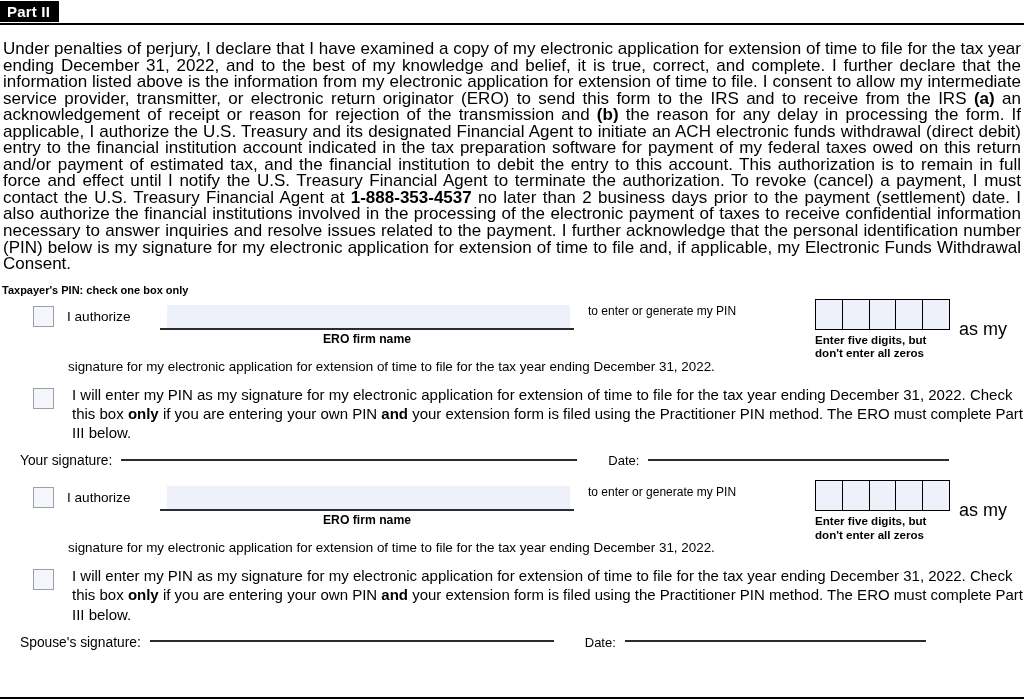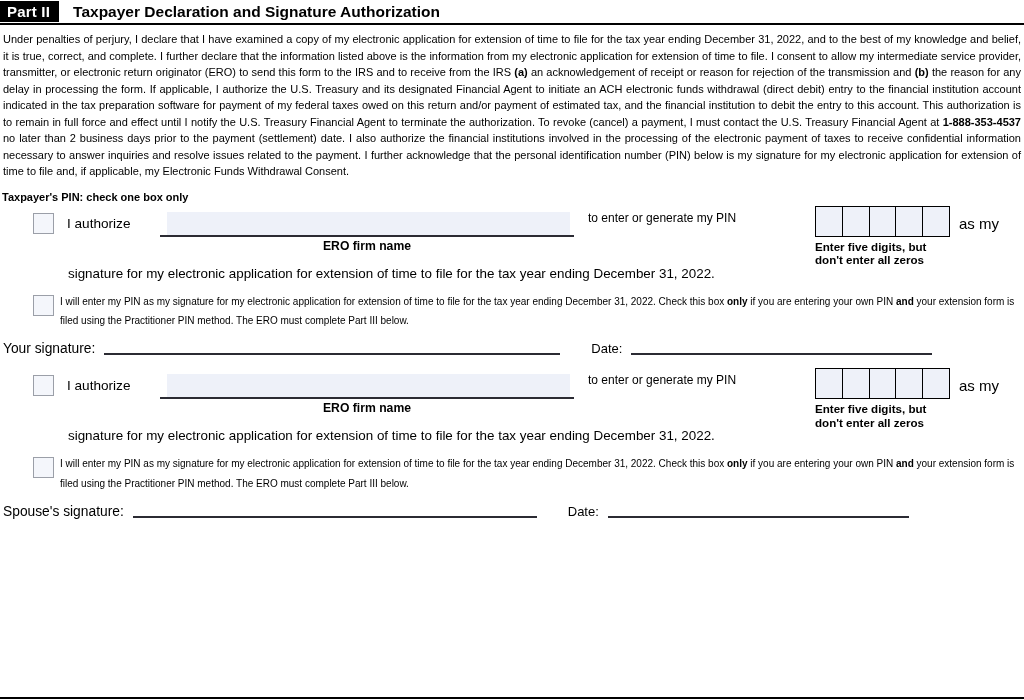--- a/index.html
+++ b/index.html
@@ -41,25 +41,25 @@
   }
   .header-rule {
     height: 2px;
     background: #000000;
     width: 100%;
     margin-top: 1px;
   }
 
   
   .declaration {
-    font-size: 11px;
+    font-size: 17px;
     line-height: 16.55px;
     text-align: justify;
     text-justify: inter-word;
-    padding: 6px 3px 0 3px;
+    padding: 16px 3px 0 3px;
     hyphens: none;
   }
 
   
   .section-heading {
     font-weight: bold;
     font-size: 11px;
     line-height: 18px;
     padding-left: 2px;
   }
@@ -139,22 +139,22 @@
   .pin-caption {
     font-weight: bold;
     font-size: 11.6px;
     line-height: 13.5px;
     padding-top: 3px;
     white-space: nowrap;
   }
   .as-my-text {
     position: absolute;
     left: 959px;
-    top: 8px;
-    font-size: 15px;
+    top: 20px;
+    font-size: 18px;
     line-height: 20px;
     white-space: nowrap;
   }
 
   
   .continuation {
     font-size: 13.4px;
     line-height: 19px;
     padding-left: 68px;
     padding-top: 6px;
@@ -168,32 +168,32 @@
   }
   .optionb-checkbox {
     width: 21px; height: 21px;
     border: 1px solid #9b9fa8;
     background: #f4f6fb;
     flex: 0 0 auto;
     margin-left: 33px;
     margin-top: 3px;
   }
   .optionb-text {
-    font-size: 10px;
+    font-size: 15px;
     line-height: 19.2px;
-    margin-left: 6px;
+    margin-left: 18px;
     width: 958px;
   }
 
   
   .sig-row {
     display: flex;
-    align-items: flex-end;
+    align-items: center;
     padding-top: 10px;
-    padding-left: 3px;
+    padding-left: 20px;
   }
   .sig-label {
     font-size: 13.8px;
     line-height: 18px;
     white-space: nowrap;
   }
   .sig-line {
     height: 2px;
     background: #2b2b33;
     margin-bottom: 3px;
@@ -215,21 +215,20 @@
     height: 2px;
     background: #000000;
   }
   b { font-weight: bold; }
 </style>
 </head>
 <body>
 
 <div class="part-header">
   <div class="part-tag">Part II</div>
-  <div class="part-title">Taxpayer Declaration and Signature Authorization</div>
 </div>
 <div class="header-rule"></div>
 
 <div class="declaration">
   <span>Under penalties of perjury, I declare that I have examined a copy of my electronic application for extension of time to file for the tax year ending December 31, 2022, and to the best of my knowledge and belief, it is true, correct, and complete. I further declare that the information listed above is the information from my electronic application for extension of time to file. I consent to allow my intermediate service provider, transmitter, or electronic return originator (ERO) to send this form to the IRS and to receive from the IRS </span><b>(a)</b><span> an acknowledgement of receipt or reason for rejection of the transmission and </span><b>(b)</b><span> the reason for any delay in processing the form. If applicable, I authorize the U.S. Treasury and its designated Financial Agent to initiate an ACH electronic funds withdrawal (direct debit) entry to the financial institution account indicated in the tax preparation software for payment of my federal taxes owed on this return and/or payment of estimated tax, and the financial institution to debit the entry to this account. This authorization is to remain in full force and effect until I notify the U.S. Treasury Financial Agent to terminate the authorization. To revoke (cancel) a payment, I must contact the U.S. Treasury Financial Agent at </span><b>1-888-353-4537</b><span> no later than 2 business days prior to the payment (settlement) date. I also authorize the financial institutions involved in the processing of the electronic payment of taxes to receive confidential information necessary to answer inquiries and resolve issues related to the payment. I further acknowledge that the personal identification number (PIN) below is my signature for my electronic application for extension of time to file and, if applicable, my Electronic Funds Withdrawal Consent.</span>
 </div>
 
 <div style="padding-top:8px;">
   <div class="section-heading">Taxpayer's PIN: check one box only</div>
 

